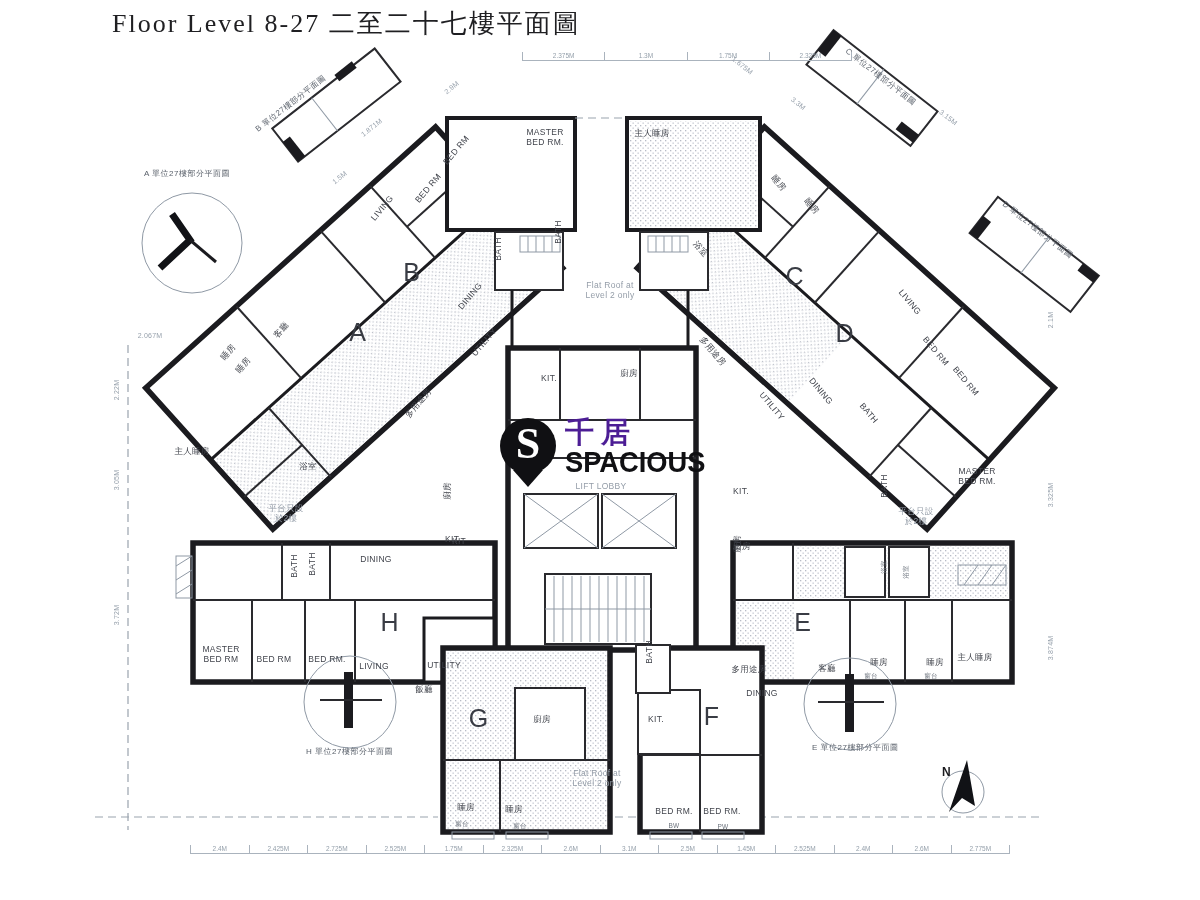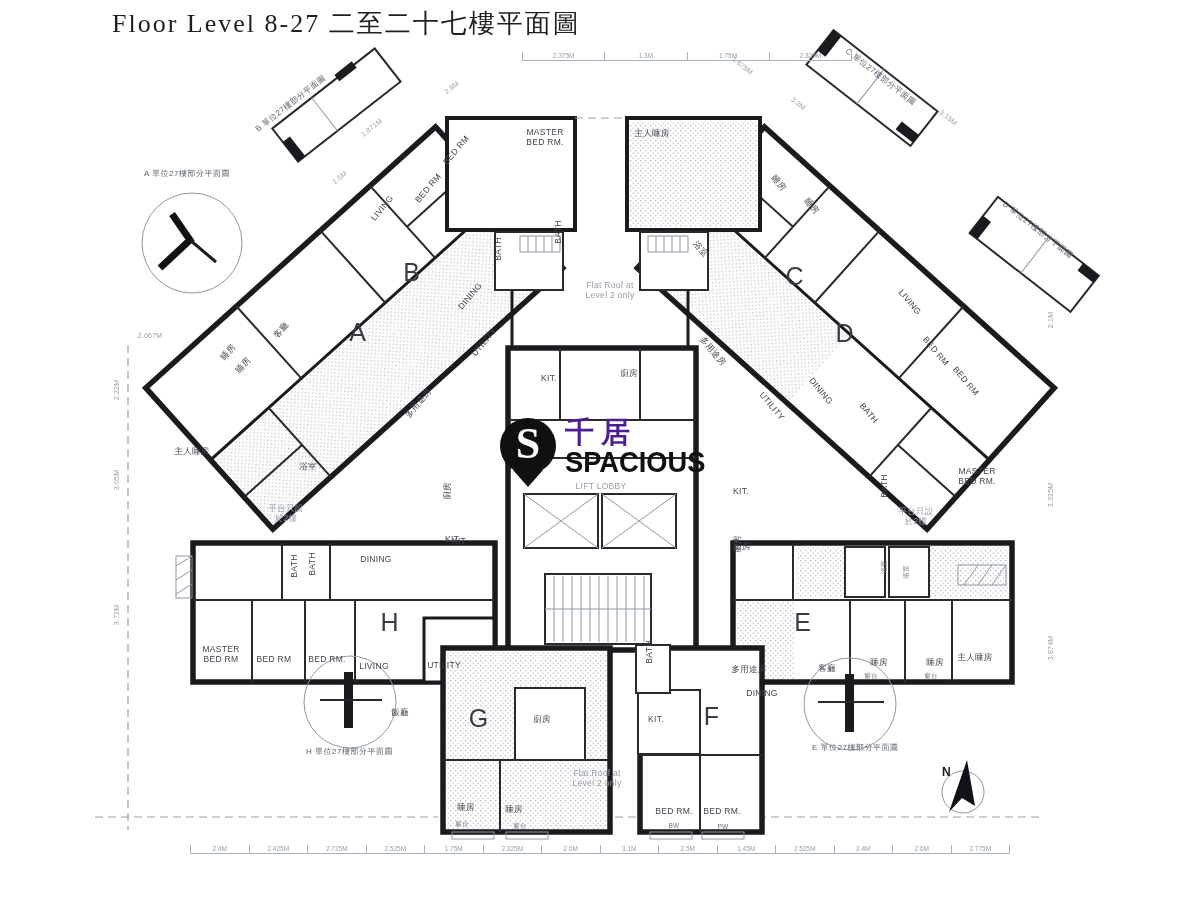--- a/index.html
+++ b/index.html
@@ -315,21 +315,21 @@
       <span class="lbl" style="left: 221px; top: 654px; transform: translate(-50%, -50%);">MASTER
 BED RM</span>
       <span class="lbl" style="left: 274px; top: 659px; transform: translate(-50%, -50%);">BED RM</span>
       <span class="lbl" style="left: 327px; top: 659px; transform: translate(-50%, -50%);">BED RM.</span>
       <span class="lbl" style="left: 374px; top: 666px; transform: translate(-50%, -50%);">LIVING</span>
       <span class="lbl" style="left: 444px; top: 665px; transform: translate(-50%, -50%);">UTILITY</span>
       <span class="lbl" style="left: 294px; top: 566px; transform: translate(-50%, -50%) rotate(-90deg);">BATH</span>
       <span class="lbl" style="left: 312px; top: 564px; transform: translate(-50%, -50%) rotate(-90deg);">BATH</span>
       <span class="lbl" style="left: 376px; top: 559px; transform: translate(-50%, -50%);">DINING</span>
       <span class="lbl" style="left: 459px; top: 541px; transform: translate(-50%, -50%);">KIT</span>
-      <span class="lbl" style="left: 400px; top: 689px; transform: translate(-50%, -50%); margin-top: 23px;">飯廳</span>
+      <span class="lbl" style="left: 424px; top: 689px; transform: translate(-50%, -50%);">飯廳</span>
       <span class="lbl" style="left: 542px; top: 719px; transform: translate(-50%, -50%);">廚房</span>
       <span class="lbl" style="left: 466px; top: 807px; transform: translate(-50%, -50%);">睡房</span>
       <span class="lbl" style="left: 514px; top: 809px; transform: translate(-50%, -50%);">睡房</span>
       <span class="lbl sm" style="left: 462px; top: 824px; transform: translate(-50%, -50%);">窗台</span>
       <span class="lbl sm" style="left: 520px; top: 826px; transform: translate(-50%, -50%);">窗台</span>
       <span class="lbl" style="left: 649px; top: 652px; transform: translate(-50%, -50%) rotate(-90deg);">BATH</span>
       <span class="lbl" style="left: 656px; top: 719px; transform: translate(-50%, -50%);">KIT.</span>
       <span class="lbl" style="left: 674px; top: 811px; transform: translate(-50%, -50%);">BED RM.</span>
       <span class="lbl" style="left: 722px; top: 811px; transform: translate(-50%, -50%);">BED RM.</span>
       <span class="lbl sm" style="left: 674px; top: 826px; transform: translate(-50%, -50%);">BW</span>

